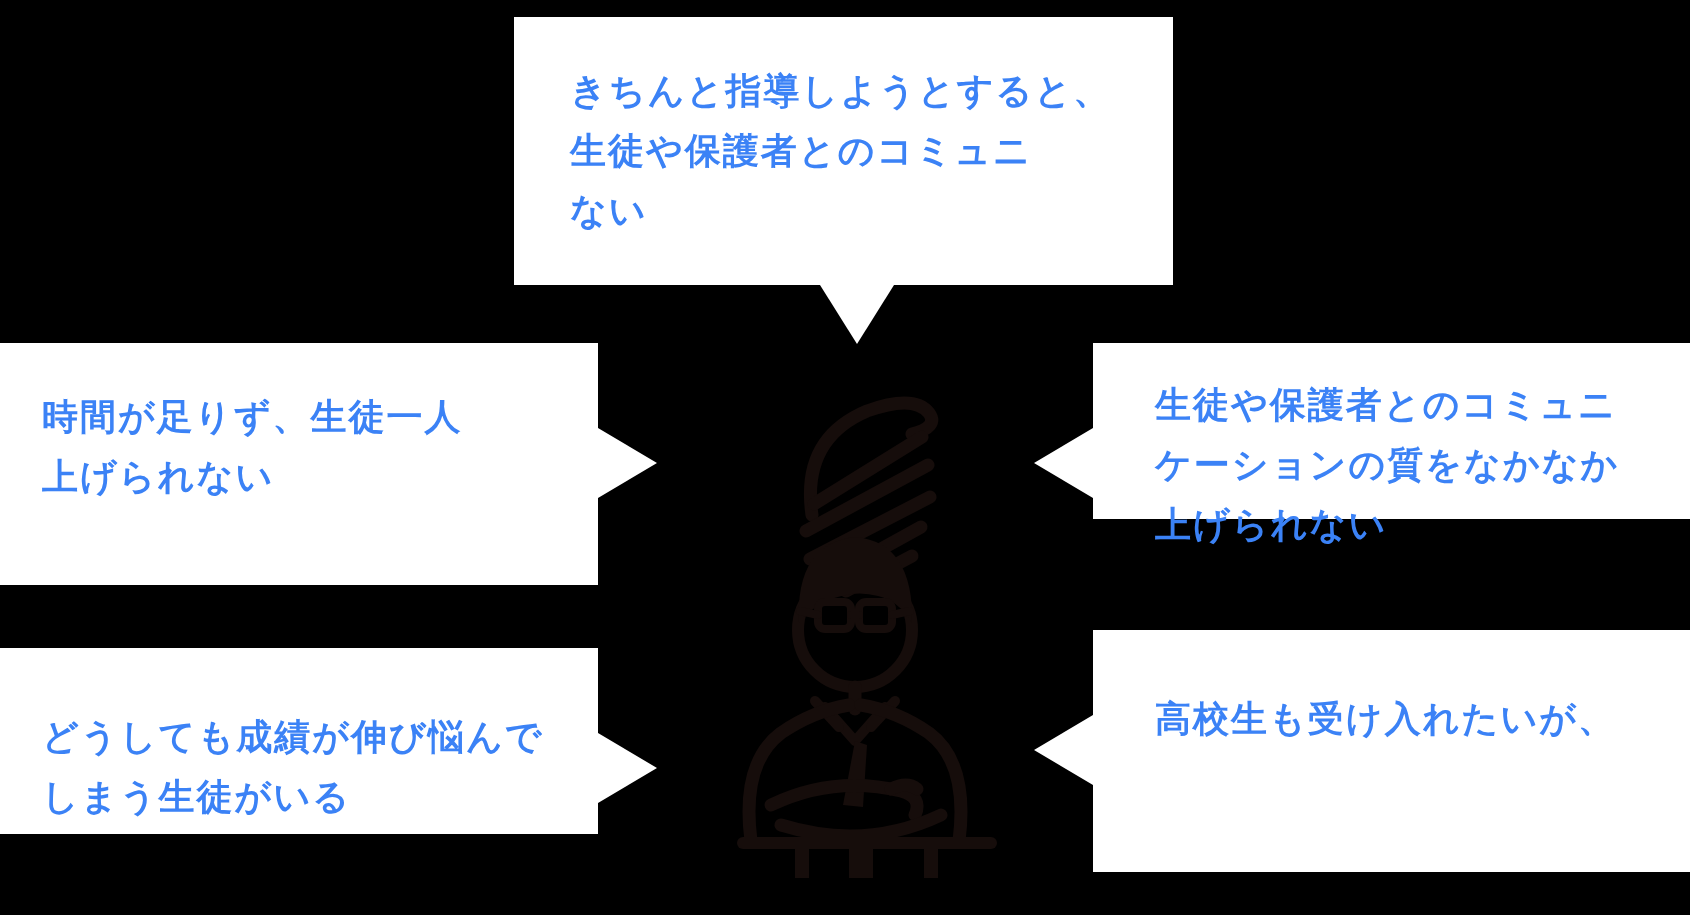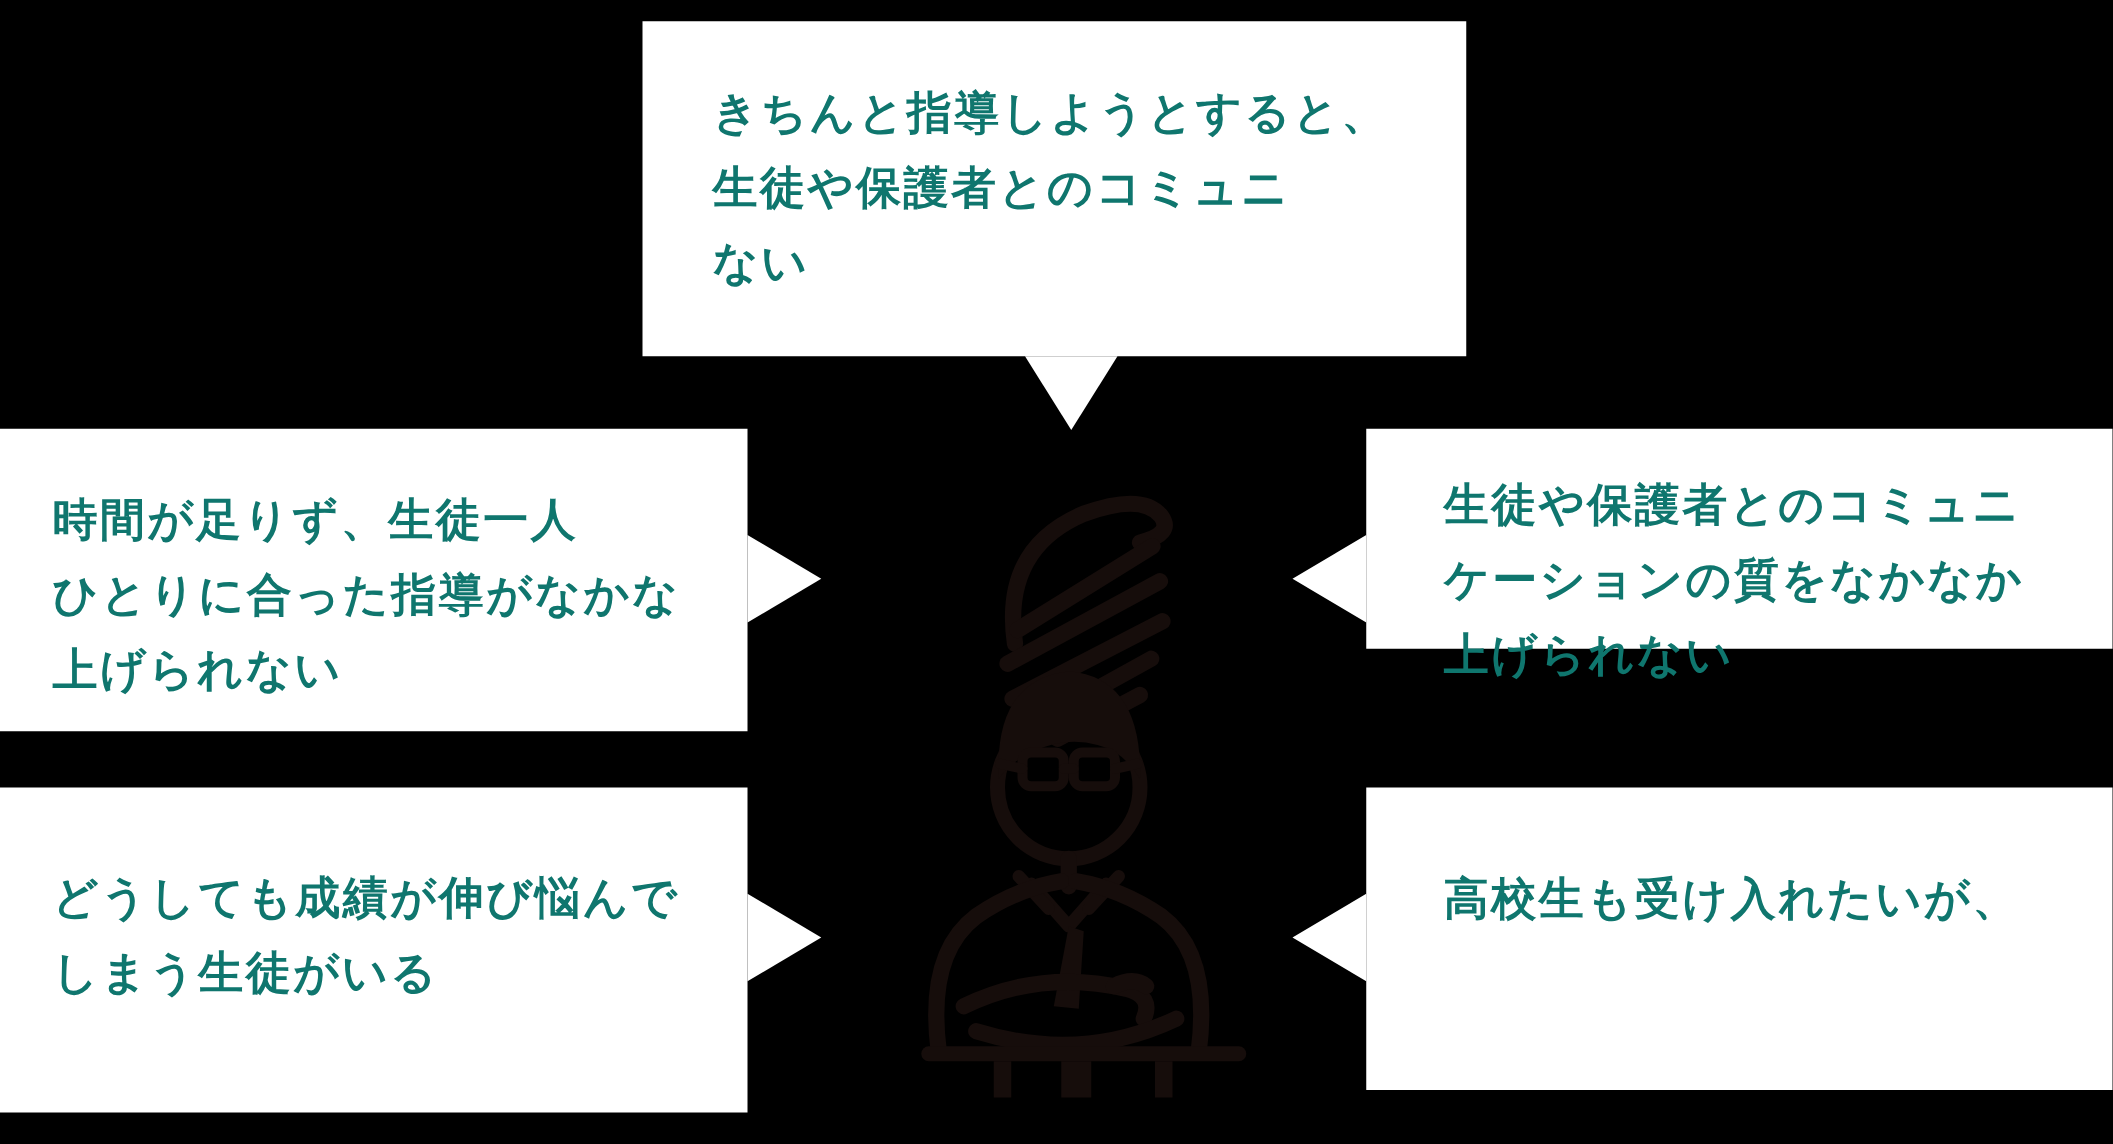--- a/index.html
+++ b/index.html
@@ -14,31 +14,31 @@
   .bubble{
     position:absolute;
     background:#fff;
     box-sizing:border-box;
   }
   .bubble .lines{
     font-size:36px;
     font-weight:600;
     letter-spacing:2px;
     line-height:60px;
-    color:#0f766e;
+    color:#3b82f6;
   }
   
   .bubble.top{left:514px;top:17px;width:659px;height:268px;}
   .bubble.top .lines{padding:44px 0 0 56px;}
   
   .bubble.left-top{left:0;top:343px;width:598px;height:242px;}
   .bubble.left-top .lines{padding:44px 0 0 42px;}
   .bubble.right-top{left:1093px;top:343px;width:597px;height:176px;}
   .bubble.right-top .lines{padding:32px 0 0 62px;}
-  .bubble.left-bottom{left:0;top:630px;width:598px;height:260px;}
+  .bubble.left-bottom{left:0;top:648px;width:598px;height:186px;}
   .bubble.left-bottom .lines{padding:59px 0 0 42px;}
   .bubble.right-bottom{left:1093px;top:630px;width:597px;height:242px;}
   .bubble.right-bottom .lines{padding:59px 0 0 62px;font-family:Liberation Serif, serif;}
   
   .tail{position:absolute;width:0;height:0;}
   .tail-down{
     left:306px;top:268px;
     border-left:37px solid transparent;
     border-right:37px solid transparent;
     border-top:59px solid #fff;
@@ -73,21 +73,20 @@
       <div>きちんと指導しようとすると、</div>
       <div>生徒や保護者とのコミュニ</div>
       <div>ない</div>
     </div>
   </div>
 
   <div class="bubble left-top">
     <div class="tail tail-right"></div>
     <div class="lines">
       <div>時間が足りず、生徒一人</div>
-      <div>ひとりに合った指導がなかな</div>
       <div>上げられない</div>
     </div>
   </div>
 
   <div class="bubble right-top">
     <div class="tail tail-left"></div>
     <div class="lines">
       <div>生徒や保護者とのコミュニ</div>
       <div>ケーションの質をなかなか</div>
       <div>上げられない</div>

